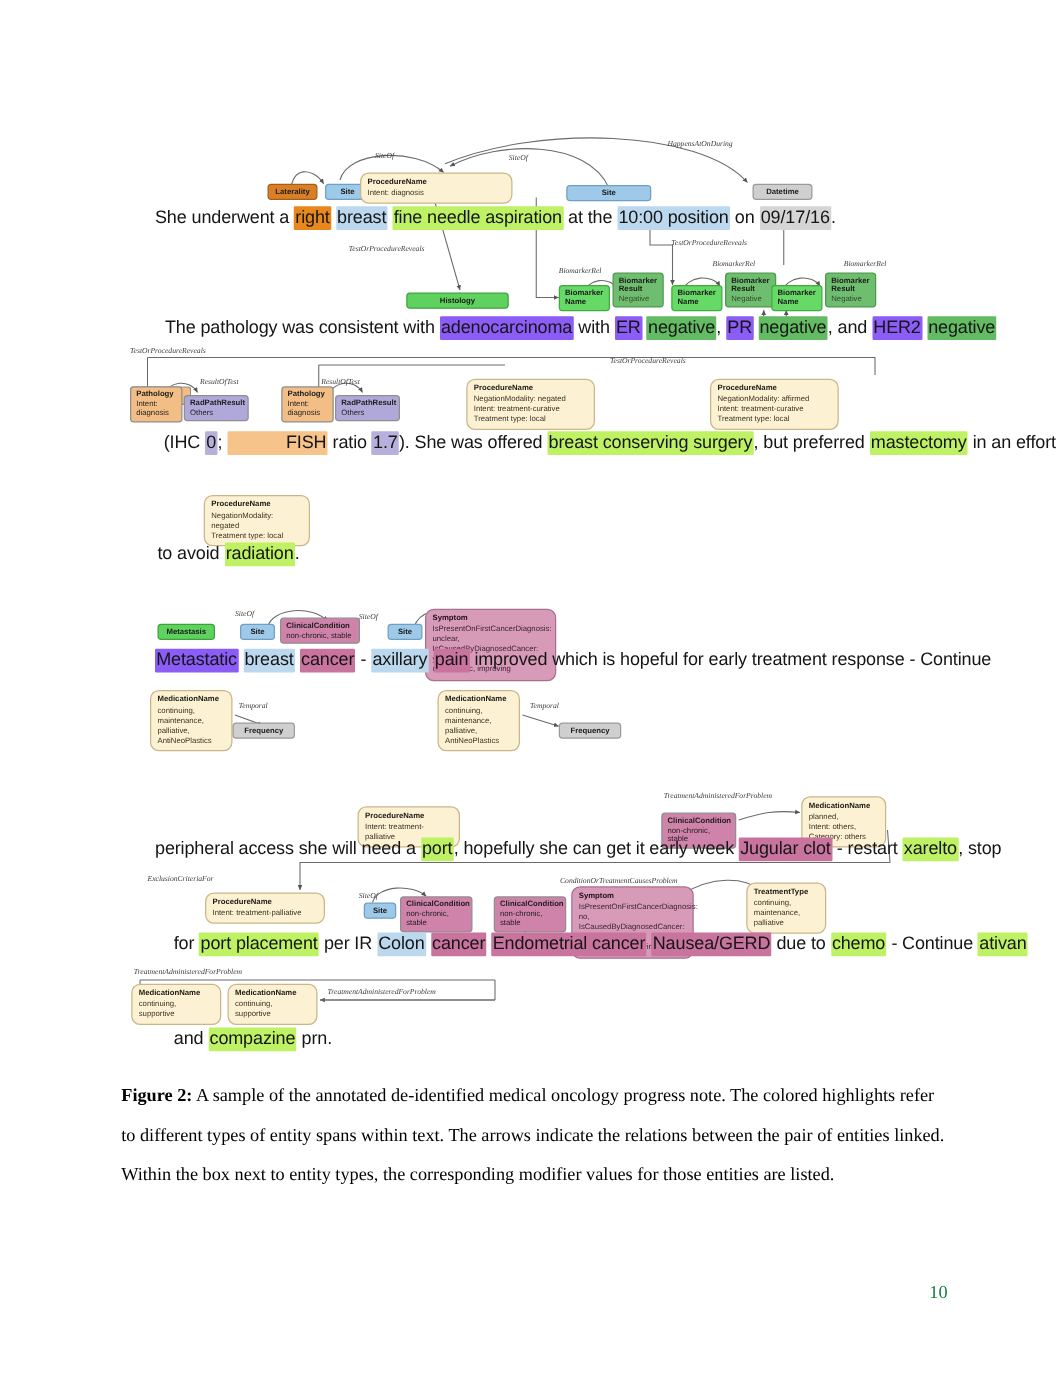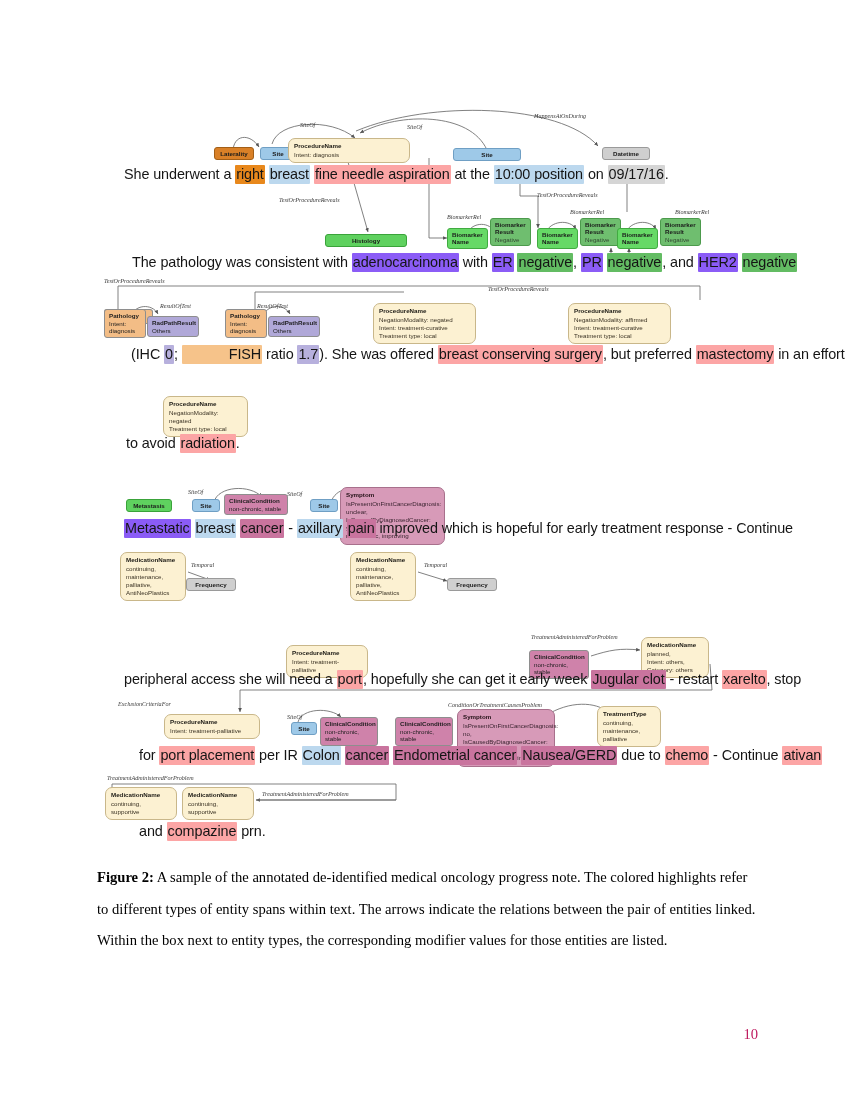--- a/index.html
+++ b/index.html
@@ -28,21 +28,21 @@
     line-height:19px;
     white-space:nowrap;
     color:#151515;
     letter-spacing:-0.1px;
   }
 
   
   .hl { padding:1px 1px 2px 1px; border-radius:1px; }
   .hl-orange      { background:#e8881c; }
   .hl-lightblue   { background:#bcd8ee; }
-  .hl-cream       { background:#fca5a5; }
+  .hl-cream       { background:#bef264; }
   .hl-grey        { background:#d5d5d5; }
   .hl-green       { background:#8b5cf6; }
   .hl-greendark   { background:#63bc63; }
   .hl-purple      { background:#b7b0dd; }
   .hl-peach       { background:#f6c38a;padding-left:47px; }
   .hl-pink        { background:#c9749e; }
 
   
   .chip {
     position:absolute;
@@ -129,21 +129,21 @@
     color:#000;
     text-align:left;
   }
   #caption b { font-weight:bold;margin-top:32px; }
 
   #pagenum {
     position:absolute;
     right:92px; top:1026px;
     font-family:"Liberation Serif", serif;
     font-size:14.6px;
-    color:#be185d;
+    color:#15803d;
   }
 </style>
 </head>
 <body>
 
 <div id="page">
 
   <div id="figure">
 
     <svg id="arrows" viewBox="0 0 850 860">

